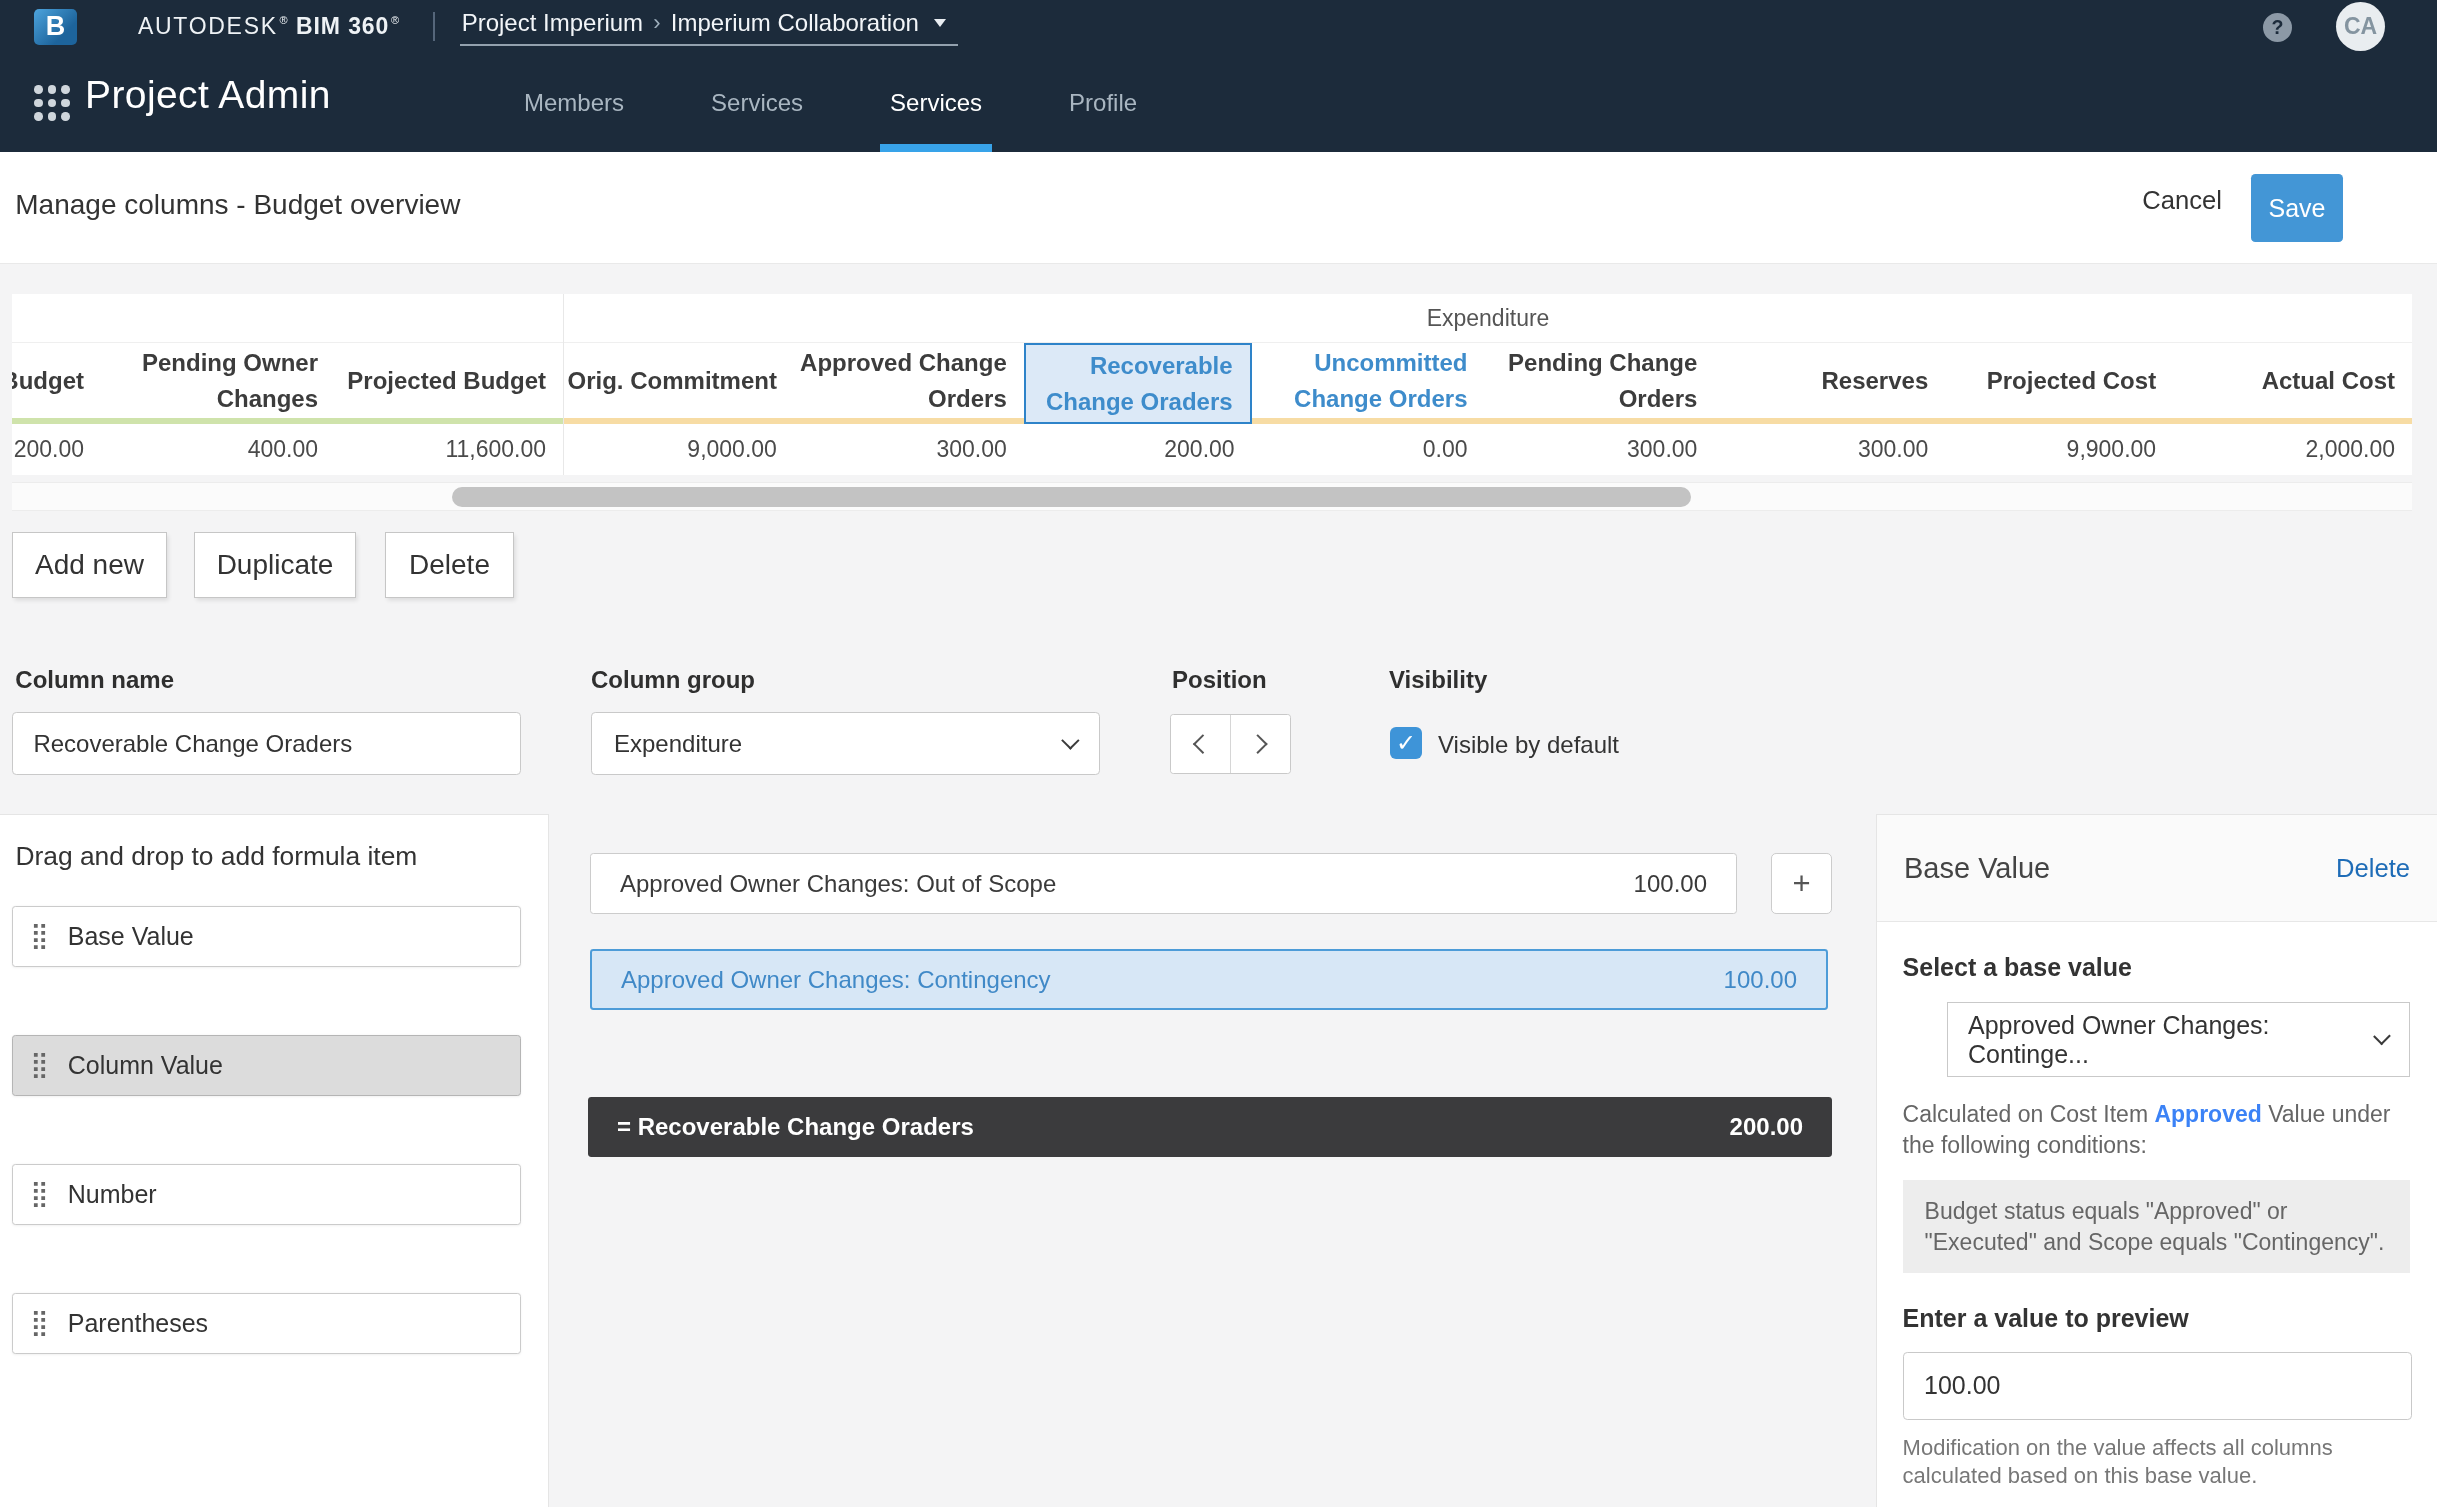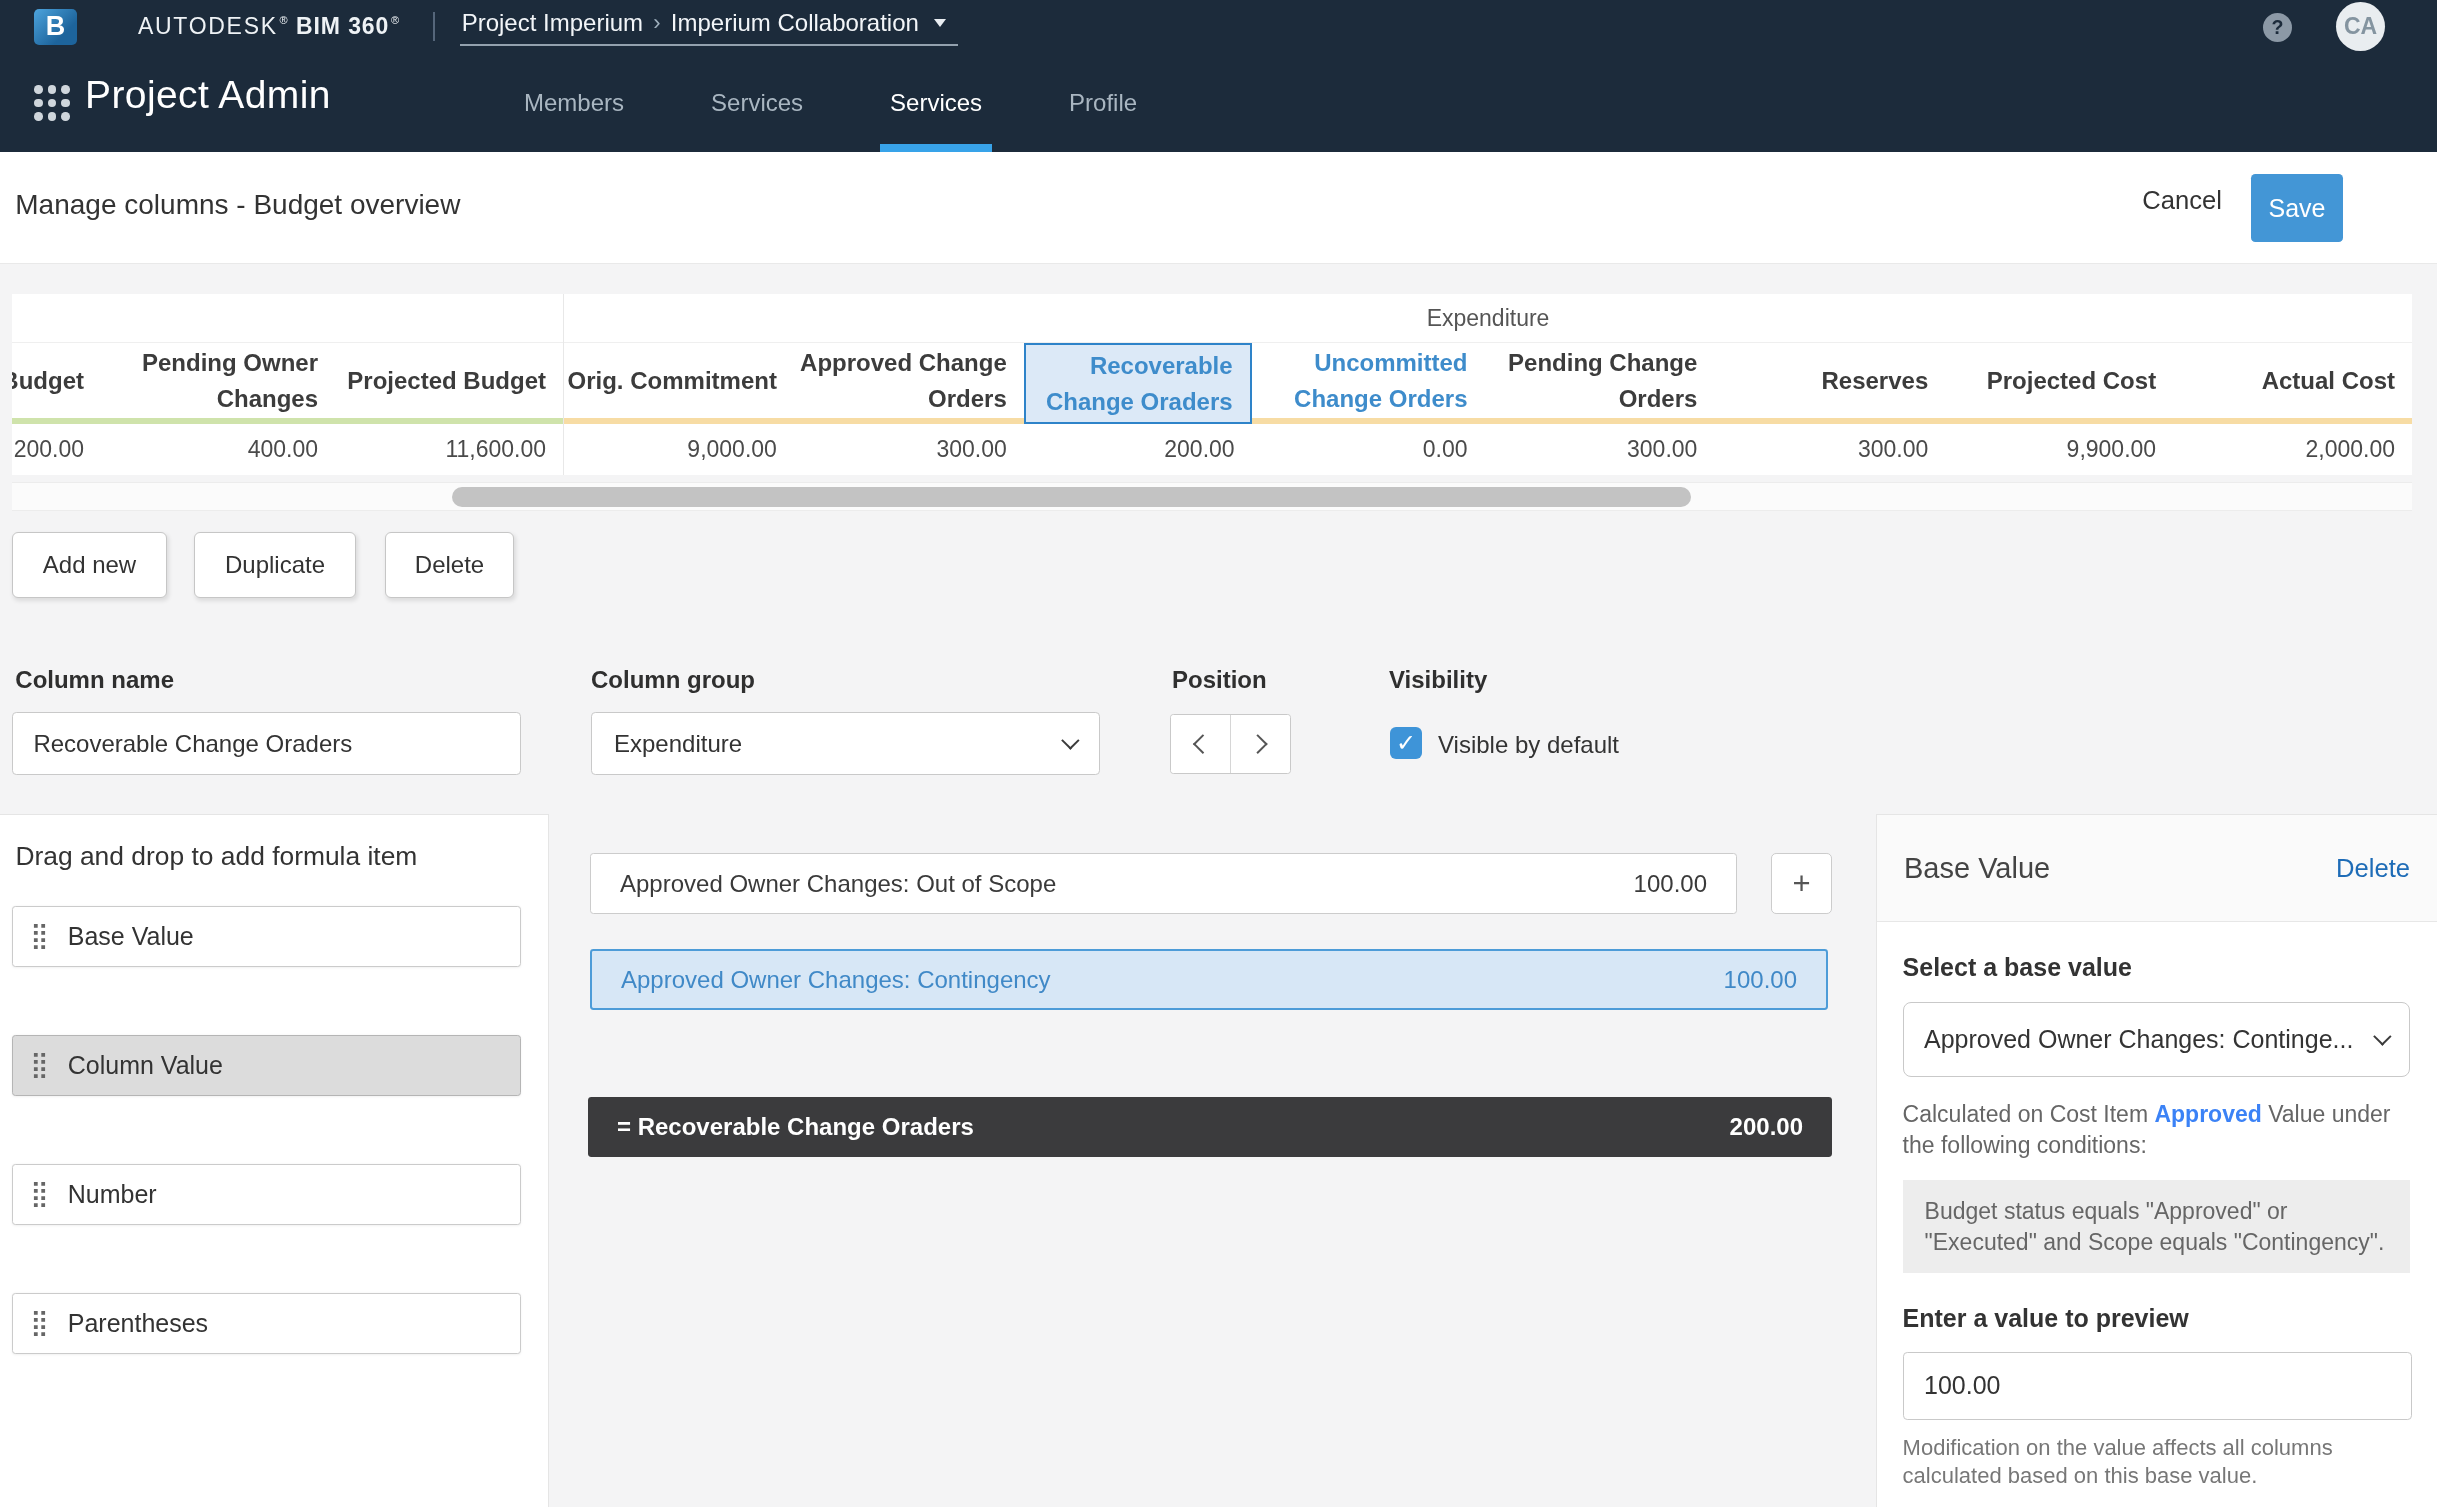--- a/index.html
+++ b/index.html
@@ -66,22 +66,22 @@
   .vc { display:flex; align-items:center; justify-content:flex-end; text-align:right; padding-right:17px;
         font-size:23px; color:#4a4a4a; overflow:hidden; white-space:nowrap; }
 
   
   .scrolltrack { position:absolute; left:12px; top:482px; width:2400px; height:29px; background:#fbfbfb;
                  border-top:1.7px solid #ececec; border-bottom:1.7px solid #ececec; }
   .scrollthumb { position:absolute; left:440px; top:4.3px; width:1239px; height:19.6px; border-radius:10.2px; background:#c3c3c3; cursor:pointer; }
 
   
   .actionbar { position:absolute; left:12px; top:532px; height:66px; }
-  .abtn { position:absolute; top:0; height:66px; background:#fff; border:1.7px solid #c6c6c6; border-radius:6px;
-          font-size:24px; color:#333; font-family:inherit; cursor:pointer; box-shadow:1.7px 2.6px 4.3px rgba(0,0,0,0.10); }
+  .abtn { position:absolute; top:0; height:66px; background:#fff; border:1.7px solid #c6c6c6; border-radius:0;
+          font-size:28px; color:#333; font-family:inherit; cursor:pointer; box-shadow:1.7px 2.6px 4.3px rgba(0,0,0,0.10); }
   .abtn.add { left:0; width:155px; }
   .abtn.dup { left:182px; width:162px; }
   .abtn.del { left:373px; width:129px; }
 
   
   .flabel { position:absolute; font-size:24px; font-weight:bold; color:#2f2f2f; top:666px; }
   .name-input { position:absolute; left:12px; top:712px; width:509px; height:63px; border:1.7px solid #c9c9c9; border-radius:4.3px;
                 font-size:24px; color:#333; padding:0 20.4px; font-family:inherit; background:#fff; }
   .group-select { position:absolute; left:591px; top:712px; width:509px; height:63px; border:1.7px solid #c9c9c9; border-radius:4.3px;
                   background:#fff; display:flex; align-items:center; justify-content:space-between; padding:0 22px; font-size:24px; color:#333; cursor:pointer; }
@@ -116,22 +116,22 @@
   .frow.r2 { left:590px; top:135px; width:1238px; background:#d7e7f6; border:2.6px solid #4d9cd8; color:#4089c7; }
   .frow.result { left:588px; top:283px; width:1244px; height:60px; background:#3b3b3d; color:#fff; font-weight:bold; border:none; }
 
   .right-panel { position:absolute; left:1876px; top:0; width:561px; height:693px; background:#fff;
                  border-top:1.7px solid #e5e5e5; border-left:1.7px solid #e5e5e5; }
   .bp-head { height:107px; background:#fafafa; border-bottom:1.7px solid #e7e7e7; display:flex; align-items:center; justify-content:space-between; padding:0 27px; }
   .bp-title { font-size:29px; color:#444; }
   .bp-delete { font-size:25.6px; color:#1e6cb7; background:none; border:none; cursor:pointer; font-family:inherit; }
   .bp-body { padding:31px 27px 0 25.6px; }
   .bp-label { font-size:25px; font-weight:bold; color:#333; }
-  .bp-select { margin-top:20.4px; height:75px; border:1.7px solid #c9c9c9; border-radius:8px; background:#fff; display:flex; align-items:center;
-               justify-content:space-between; padding:0 20.4px; font-size:25px; color:#333; cursor:pointer; }
+  .bp-select { margin-top:20.4px; height:75px; border:1.7px solid #c9c9c9; border-radius:0; background:#fff; display:flex; align-items:center;
+               justify-content:space-between; padding:0 20.4px; font-size:25px; color:#333; cursor:pointer;margin-left:44px; }
   .bp-para { margin-top:22px; font-size:23px; color:#666; line-height:31px; }
   .bp-para b { color:#3b82f6; }
   .bp-graybox { margin-top:19px; background:#ededed; padding:15.3px 22px; font-size:23px; color:#666; line-height:31px; }
   .bp-label2 { margin-top:31px; font-size:25px; font-weight:bold; color:#333; }
   .bp-input { margin-top:19px; width:509px; height:68px; border:1.7px solid #c9c9c9; border-radius:4.3px; font-size:25px; color:#333;
               padding:0 20.4px; font-family:inherit; background:#fff; }
   .bp-note { margin-top:13.6px; font-size:22px; color:#777; line-height:28px; }
 </style>
 </head>
 <body>

